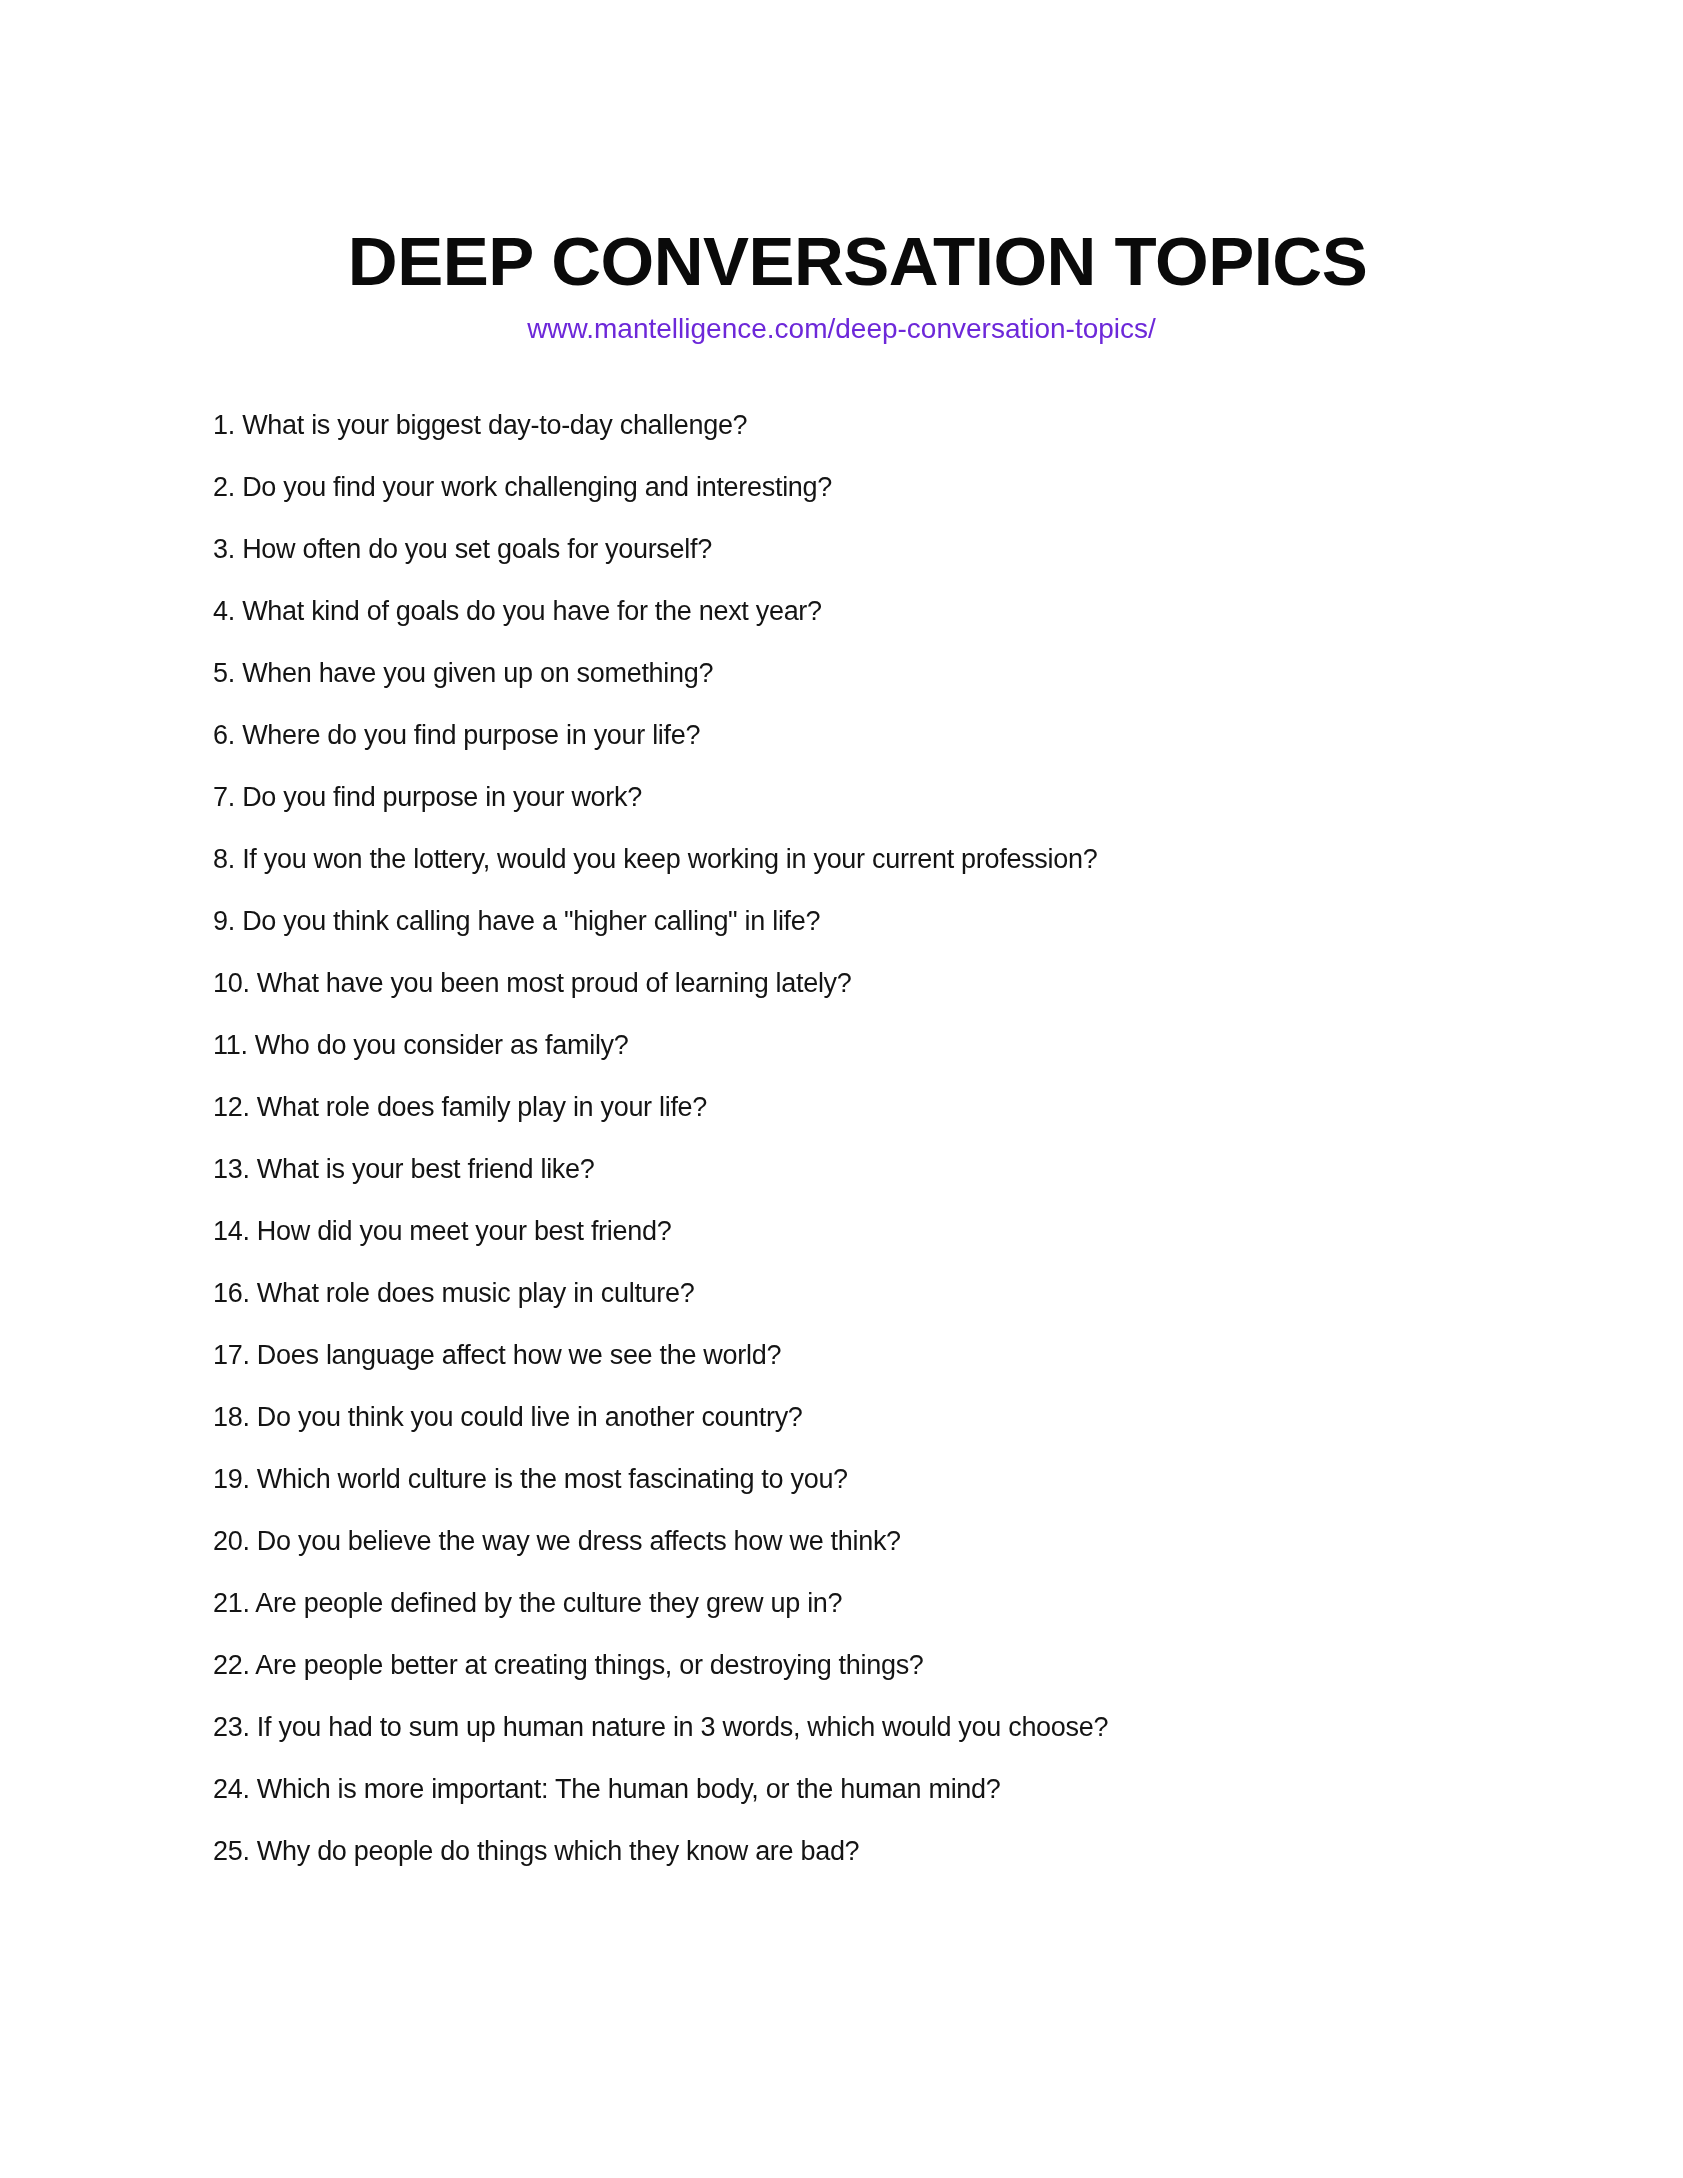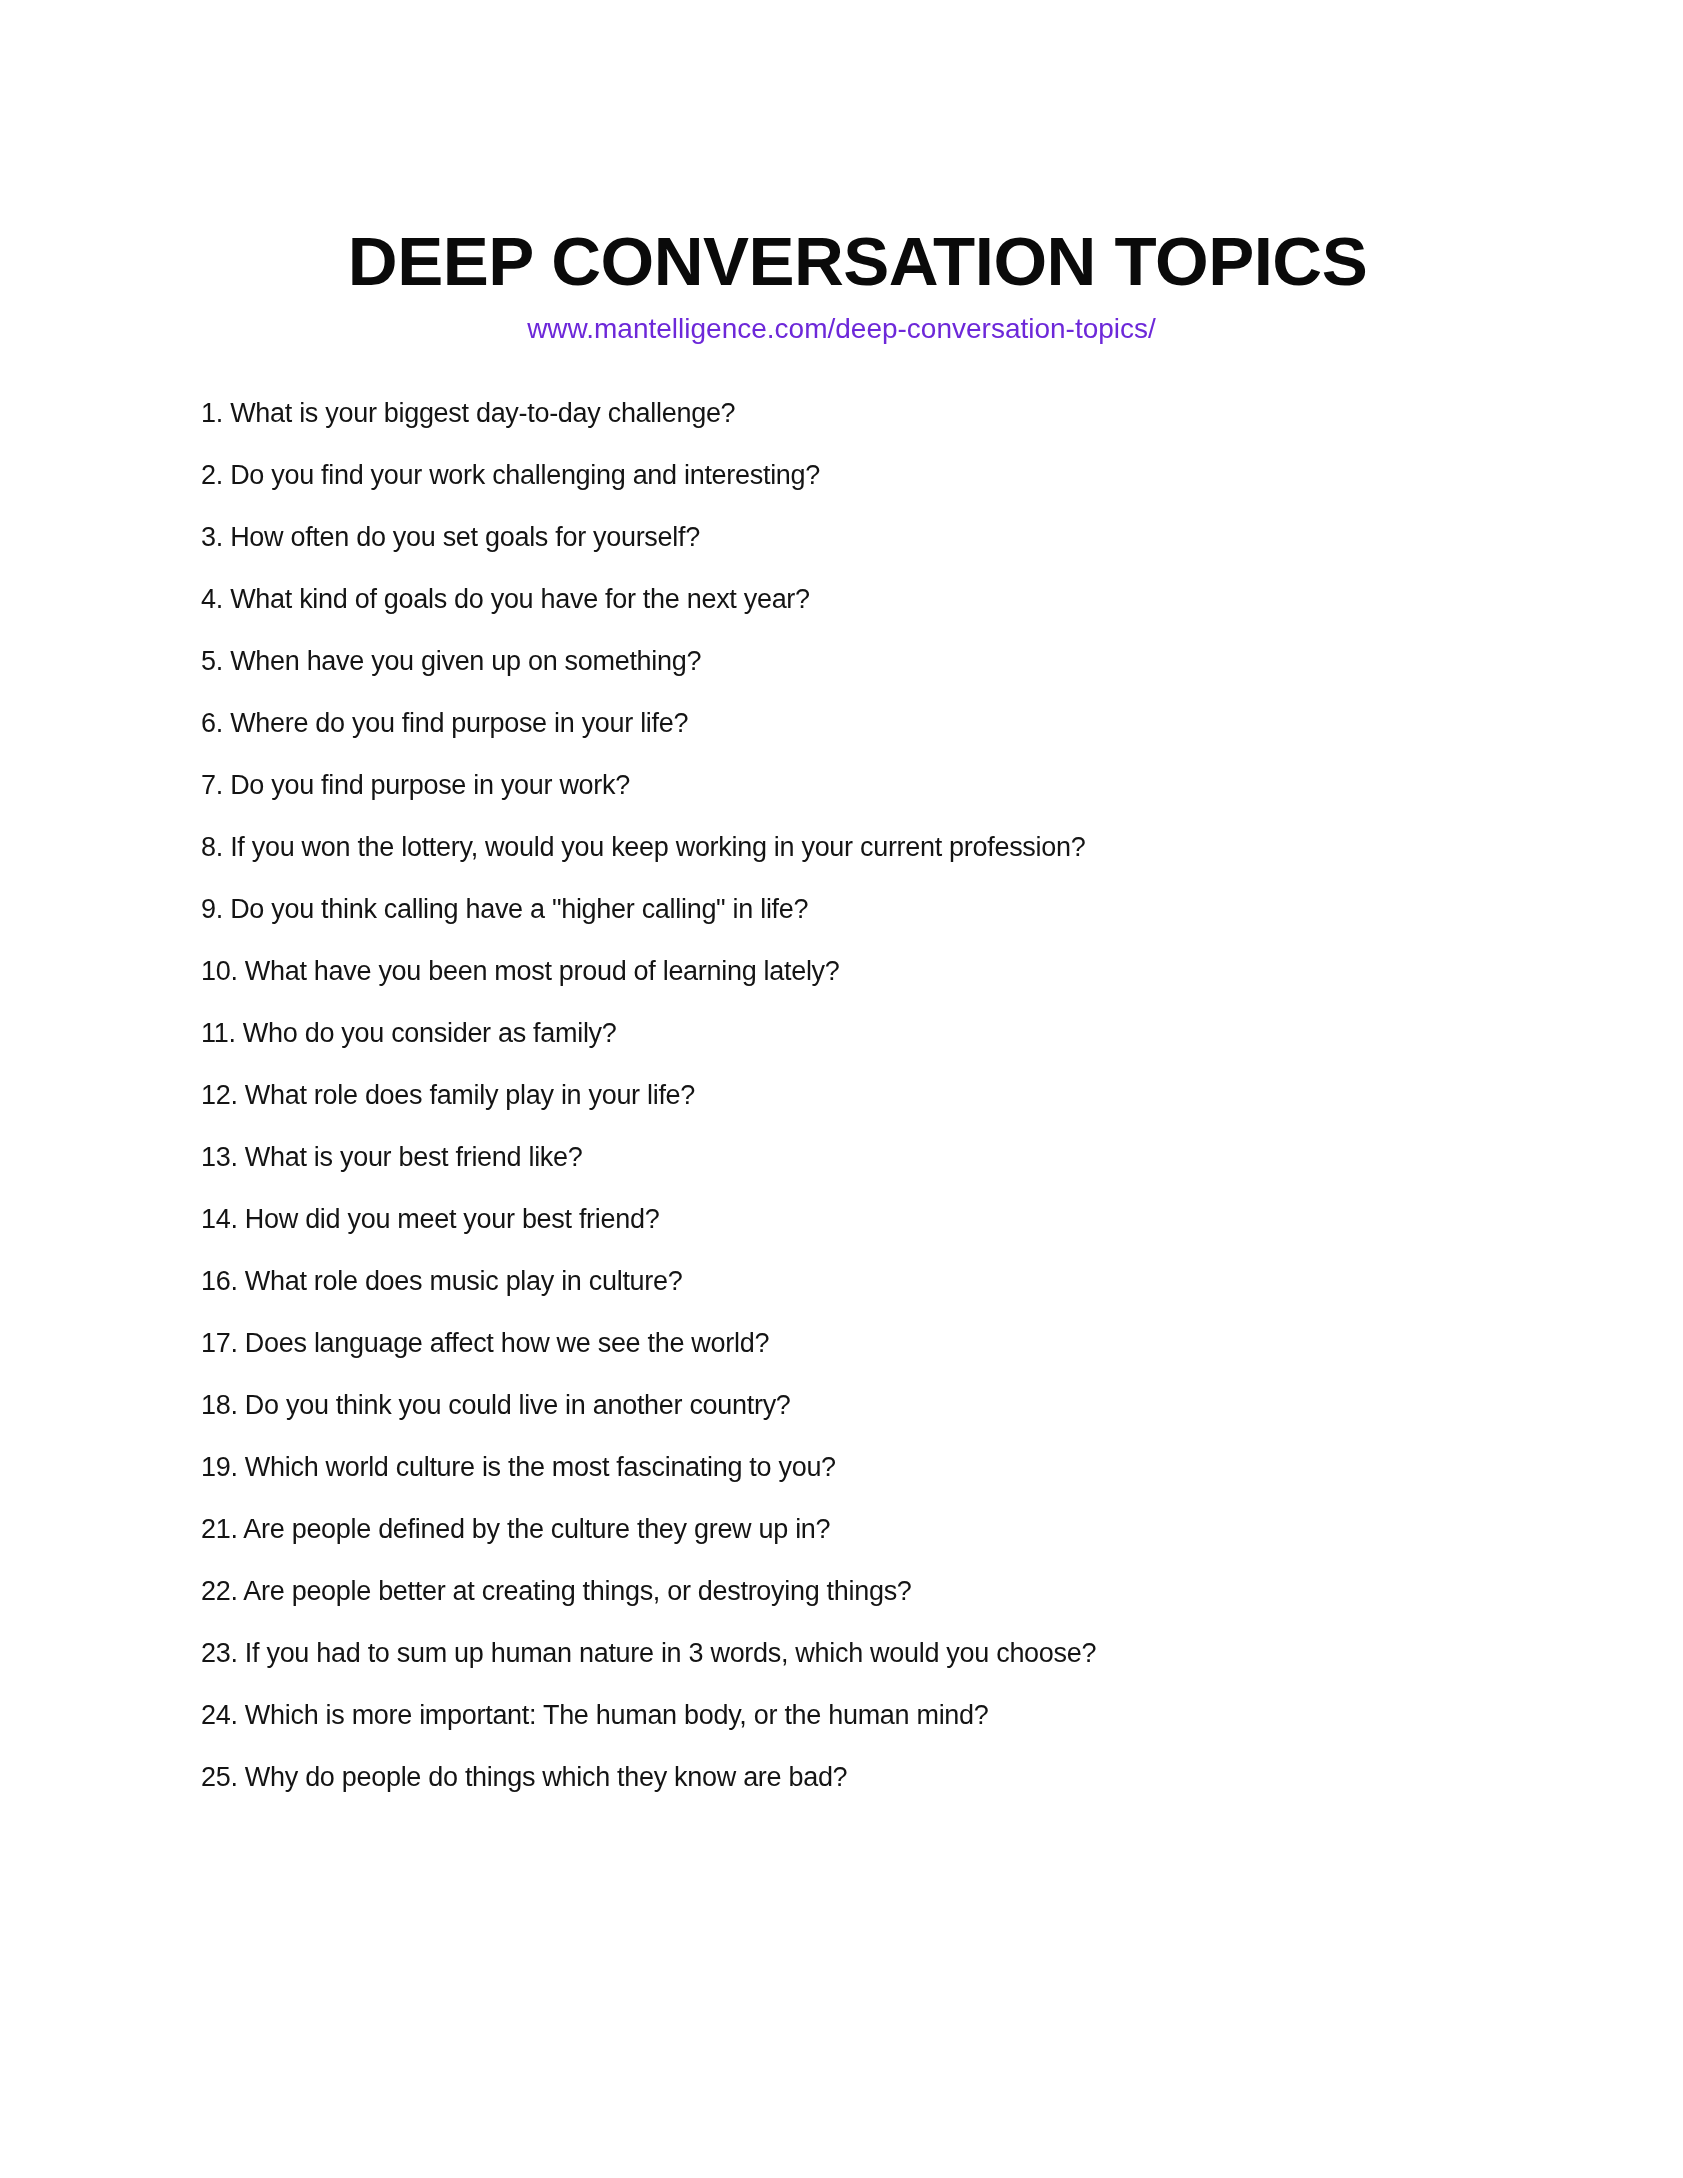--- a/index.html
+++ b/index.html
@@ -41,21 +41,21 @@
       text-align: center;
       font-size: 28px;
       line-height: 36px;
       color: #6d28d9;
       margin: 0;
     }
     .topic-list {
       position: absolute;
       left: 197px;
       top: 391px;
-      margin: 4px;
+      margin: 16px;
       padding: 0;
       list-style: none;
     }
     .topic-item {
       height: 62px;
       font-size: 27px;
       line-height: 36px;
       color: #141414;
       white-space: nowrap;
       letter-spacing: -0.3px;
@@ -83,20 +83,21 @@
     <li class="topic-item"><span class="topic-num">9.</span><span>Do you think calling have a "higher calling" in life?</span></li>
     <li class="topic-item"><span class="topic-num">10.</span><span>What have you been most proud of learning lately?</span></li>
     <li class="topic-item"><span class="topic-num">11.</span><span>Who do you consider as family?</span></li>
     <li class="topic-item"><span class="topic-num">12.</span><span>What role does family play in your life?</span></li>
     <li class="topic-item"><span class="topic-num">13.</span><span>What is your best friend like?</span></li>
     <li class="topic-item"><span class="topic-num">14.</span><span>How did you meet your best friend?</span></li>
     <li class="topic-item"><span class="topic-num">16.</span><span>What role does music play in culture?</span></li>
     <li class="topic-item"><span class="topic-num">17.</span><span>Does language affect how we see the world?</span></li>
     <li class="topic-item"><span class="topic-num">18.</span><span>Do you think you could live in another country?</span></li>
     <li class="topic-item"><span class="topic-num">19.</span><span>Which world culture is the most fascinating to you?</span></li>
+    <li class="topic-item"><span class="topic-num">20.</span><span>Do you believe the way we dress affects how we think?</span></li>
     <li class="topic-item"><span class="topic-num">21.</span><span>Are people defined by the culture they grew up in?</span></li>
     <li class="topic-item"><span class="topic-num">22.</span><span>Are people better at creating things, or destroying things?</span></li>
     <li class="topic-item"><span class="topic-num">23.</span><span>If you had to sum up human nature in 3 words, which would you choose?</span></li>
     <li class="topic-item"><span class="topic-num">24.</span><span>Which is more important: The human body, or the human mind?</span></li>
     <li class="topic-item"><span class="topic-num">25.</span><span>Why do people do things which they know are bad?</span></li>
   </ol>
 </div>
 
 
 </body></html>

